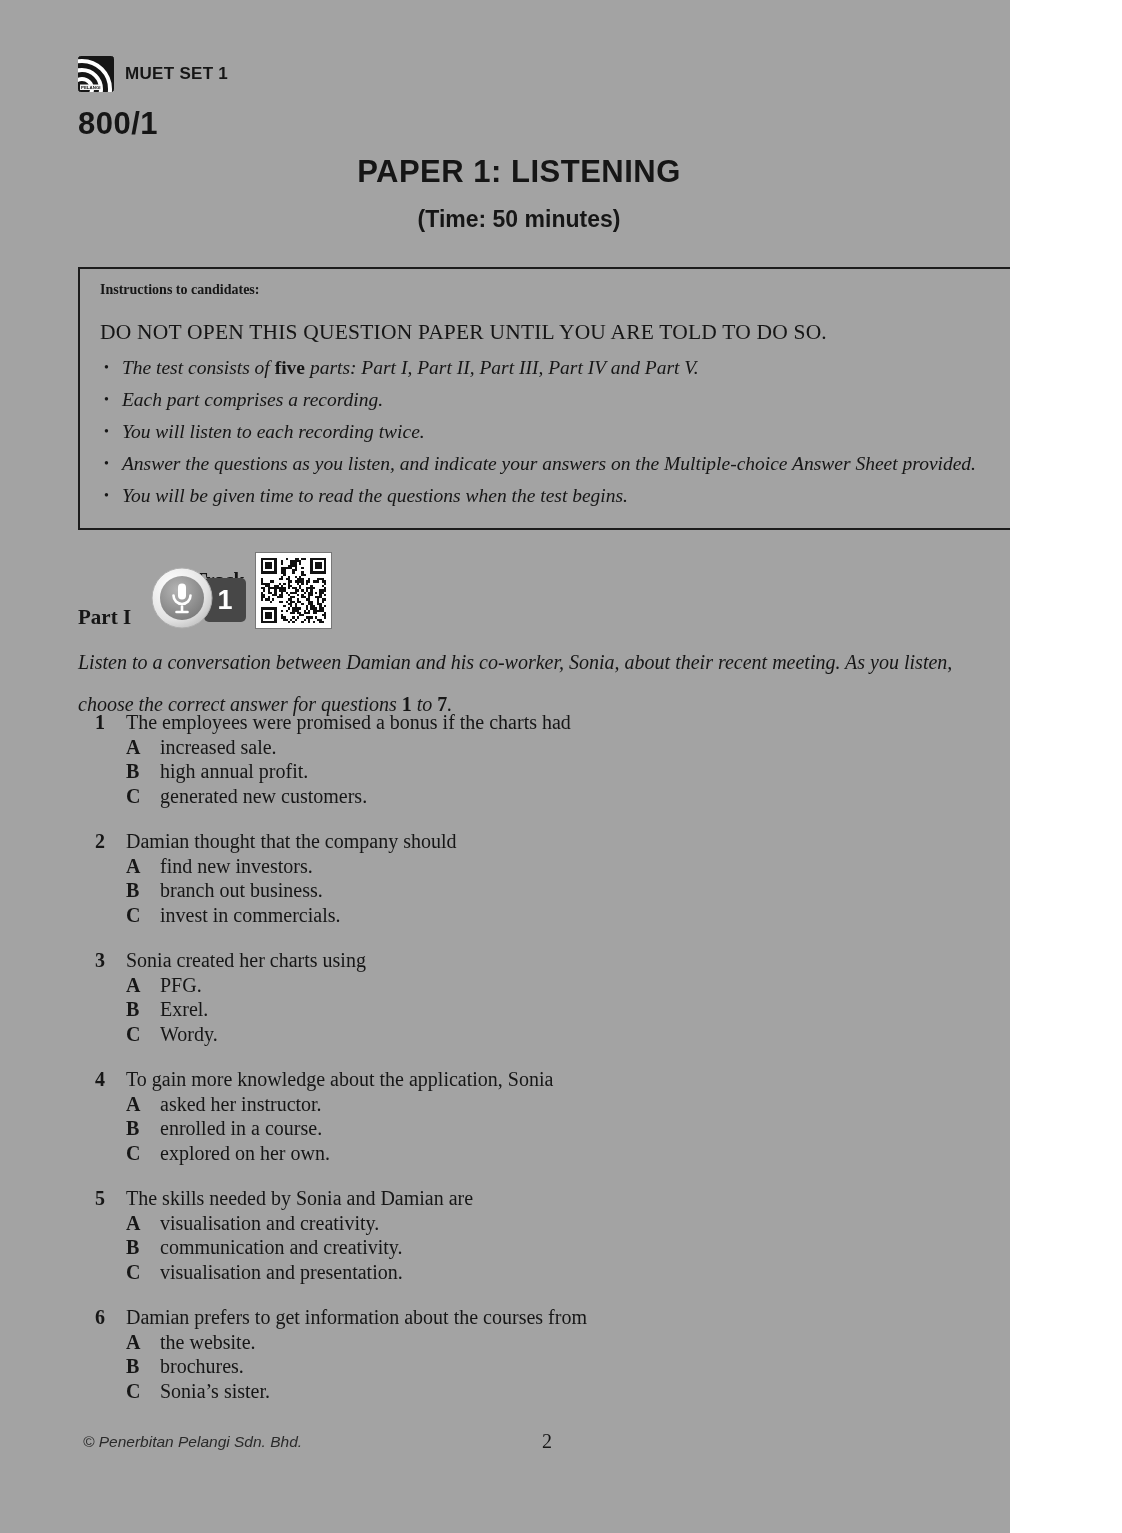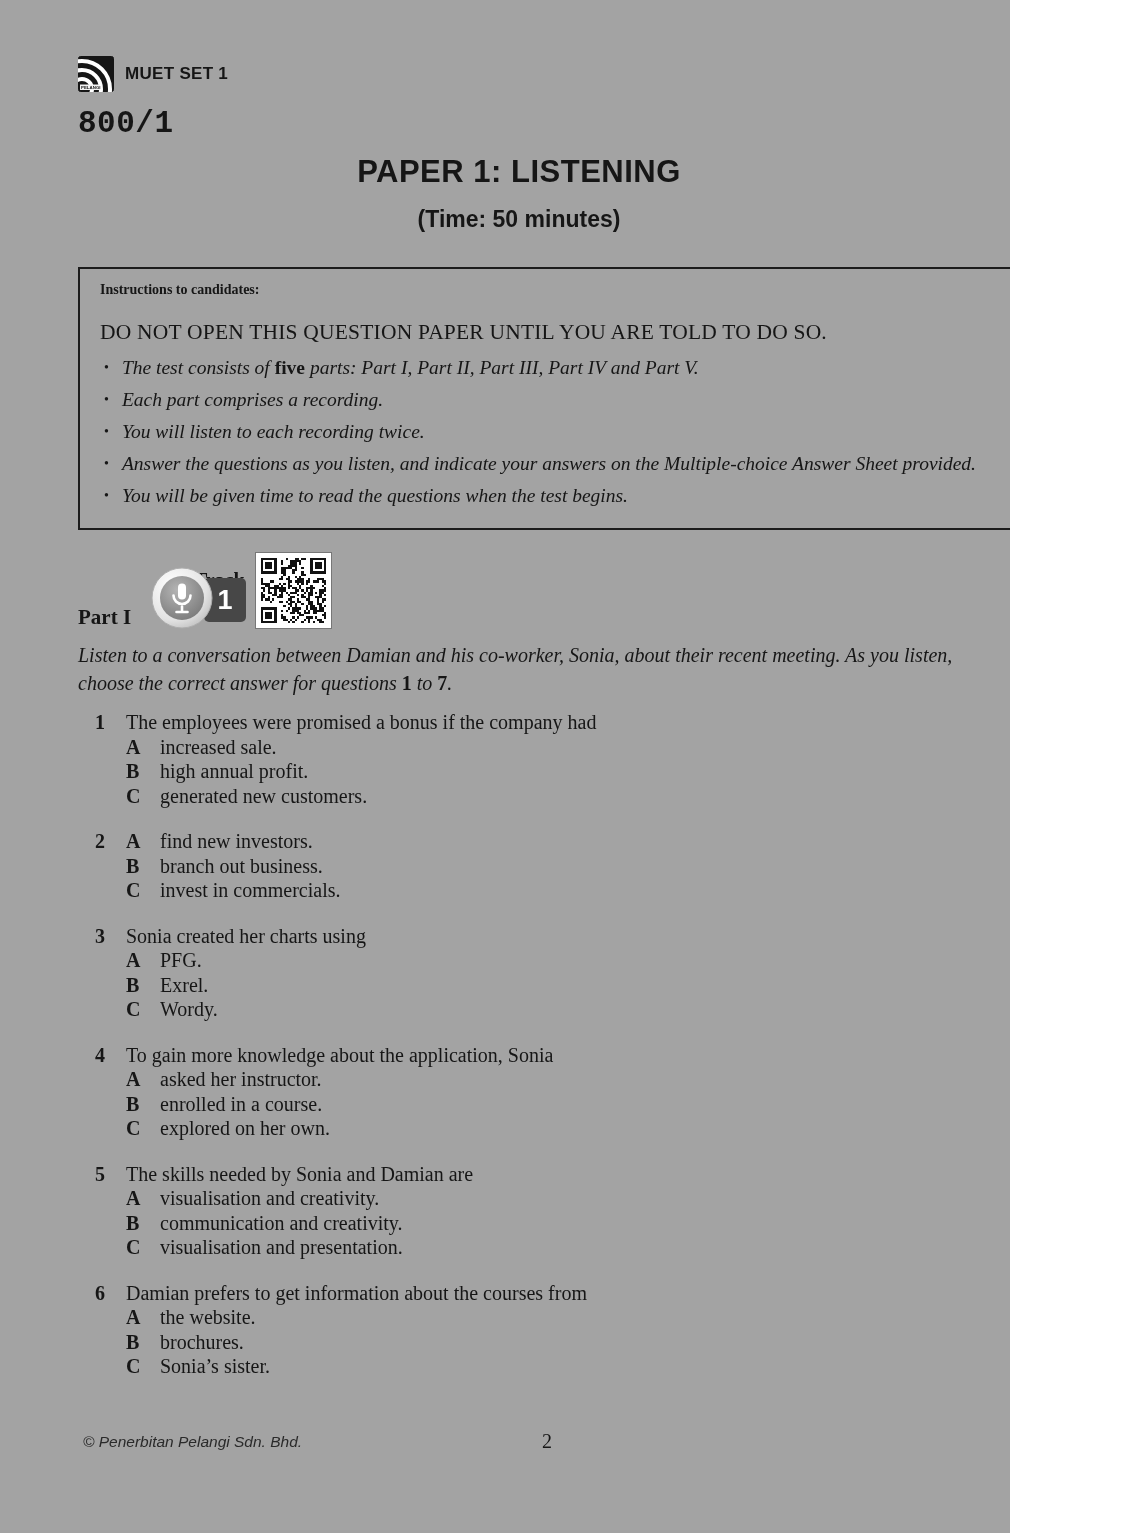--- a/index.html
+++ b/index.html
@@ -3,21 +3,21 @@
 <meta charset="utf-8">
 <style>
   * { margin:0; padding:0; box-sizing:border-box; }
   html,body { background:#ffffff; }
   .page { position:relative; width:1010px; height:1533px; background:#a3a3a3;
           font-family:"Liberation Serif", serif; color:#161616; overflow:hidden; }
 
   
   .brand-row { position:absolute; top:56px; left:78px; display:flex; align-items:center; gap:11px; }
   .brand-label { font-family:"Liberation Sans", sans-serif; font-weight:bold; font-size:17px; letter-spacing:.3px; }
-  .paper-code { position:absolute; top:106px; left:78px; font-family:Liberation Mono, monospace;
+  .paper-code { position:absolute; top:106px; left:78px; font-family:Liberation Sans, sans-serif;
                 font-weight:bold; font-size:31px; letter-spacing:.5px; }
 
   
   .title-block { position:absolute; top:154px; left:0; width:100%; text-align:center;
                  font-family:"Liberation Sans", sans-serif; font-weight:bold;padding-left:28px; }
   .title-main { font-size:31px; letter-spacing:.5px; }
   .title-time { font-size:23px; margin-top:16px; }
 
   
   .inst-box { position:absolute; top:267px; left:78px; width:937px; height:263px;
@@ -36,21 +36,21 @@
   .track-badge { position:absolute; left:126px; top:33px; width:42px; height:44px; background:#474747;
                  border-radius:5px; color:#fff; font-family:"Liberation Sans", sans-serif; font-weight:bold;
                  font-size:27px; display:flex; align-items:center; justify-content:center; z-index:1; }
   .mic-button { position:absolute; left:72px; top:21px; width:64px; height:64px; z-index:2; }
   .qr-box { position:absolute; left:177px; top:7px; width:77px; height:77px; border:1px solid #777;
             background:#fff; padding:5px; }
   .qr-box svg { width:100%; height:100%; }
 
   
   .intro-text { position:absolute; top:641px; left:78px; width:975px; font-style:italic;
-                font-size:20px; line-height:28px; white-space:pre-line; }
+                font-size:20px; line-height:42px; white-space:pre-line; }
   .intro-text b { font-style:normal; }
 
   
   .questions { position:absolute; top:710px; left:95px; width:920px; font-size:20px; line-height:24.5px; }
   .q-block { display:grid; grid-template-columns:31px 1fr; margin-bottom:21px; }
   .q-num { font-weight:bold; }
   .opt-row { display:grid; grid-template-columns:34px 1fr; }
   .opt-letter { font-weight:bold; }
 
   
@@ -422,39 +422,40 @@
   </div>
 
   <p class="intro-text"><span>Listen to a conversation between Damian and his co-worker, Sonia, about their recent meeting. As you listen,
 choose the correct answer for questions </span><b>1</b><span> to </span><b>7</b><span>.</span></p>
 
   <div class="questions">
 
     <div class="q-block">
       <div class="q-num">1</div>
       <div>
-        <div>The employees were promised a bonus if the company had</div>
+        <div>The employees were promised a bonus if the charts had</div>
         <div class="opt-row">
           <span class="opt-letter">A</span>
           <span>increased sale.</span>
         </div>
         <div class="opt-row">
           <span class="opt-letter">B</span>
           <span>high annual profit.</span>
         </div>
         <div class="opt-row">
           <span class="opt-letter">C</span>
           <span>generated new customers.</span>
         </div>
       </div>
     </div>
 
     <div class="q-block">
       <div class="q-num">2</div>
       <div>
+        <div>Damian thought that the company should</div>
         <div class="opt-row">
           <span class="opt-letter">A</span>
           <span>find new investors.</span>
         </div>
         <div class="opt-row">
           <span class="opt-letter">B</span>
           <span>branch out business.</span>
         </div>
         <div class="opt-row">
           <span class="opt-letter">C</span>

